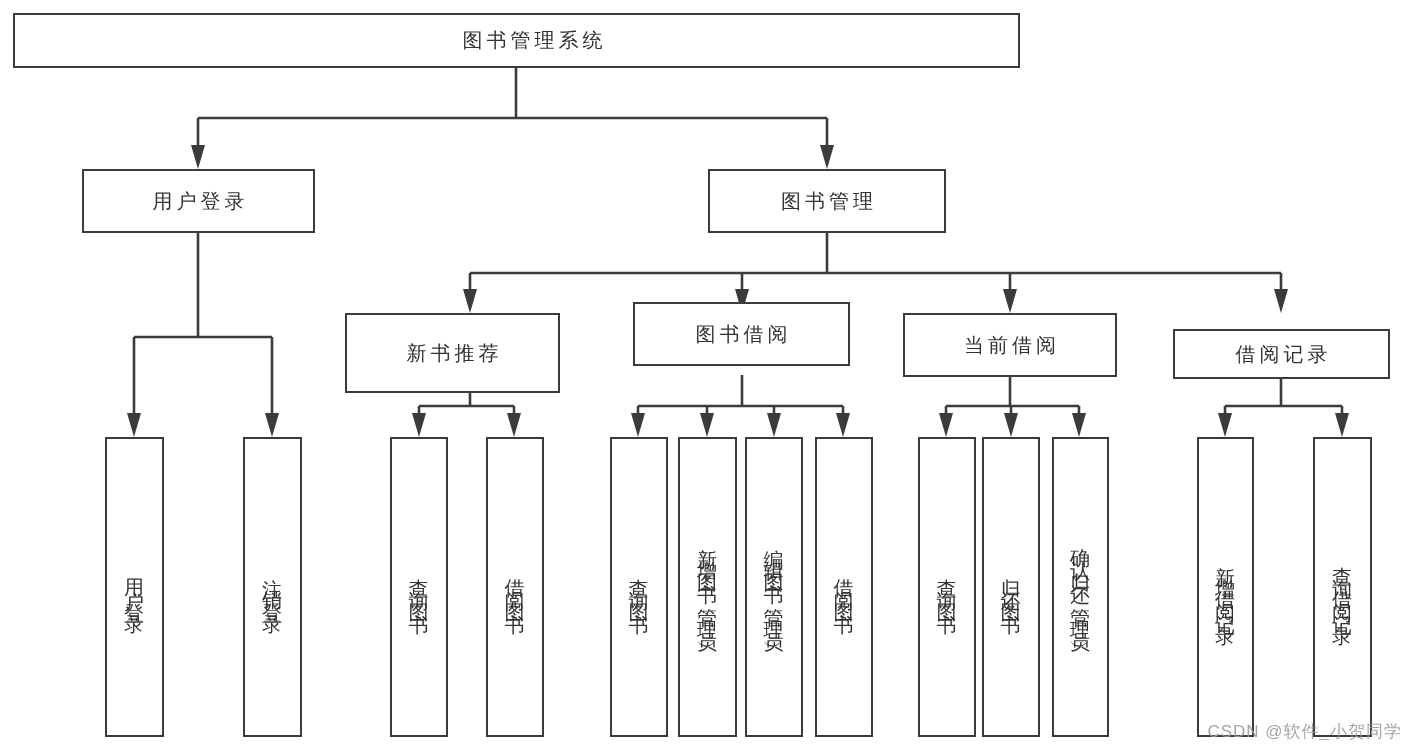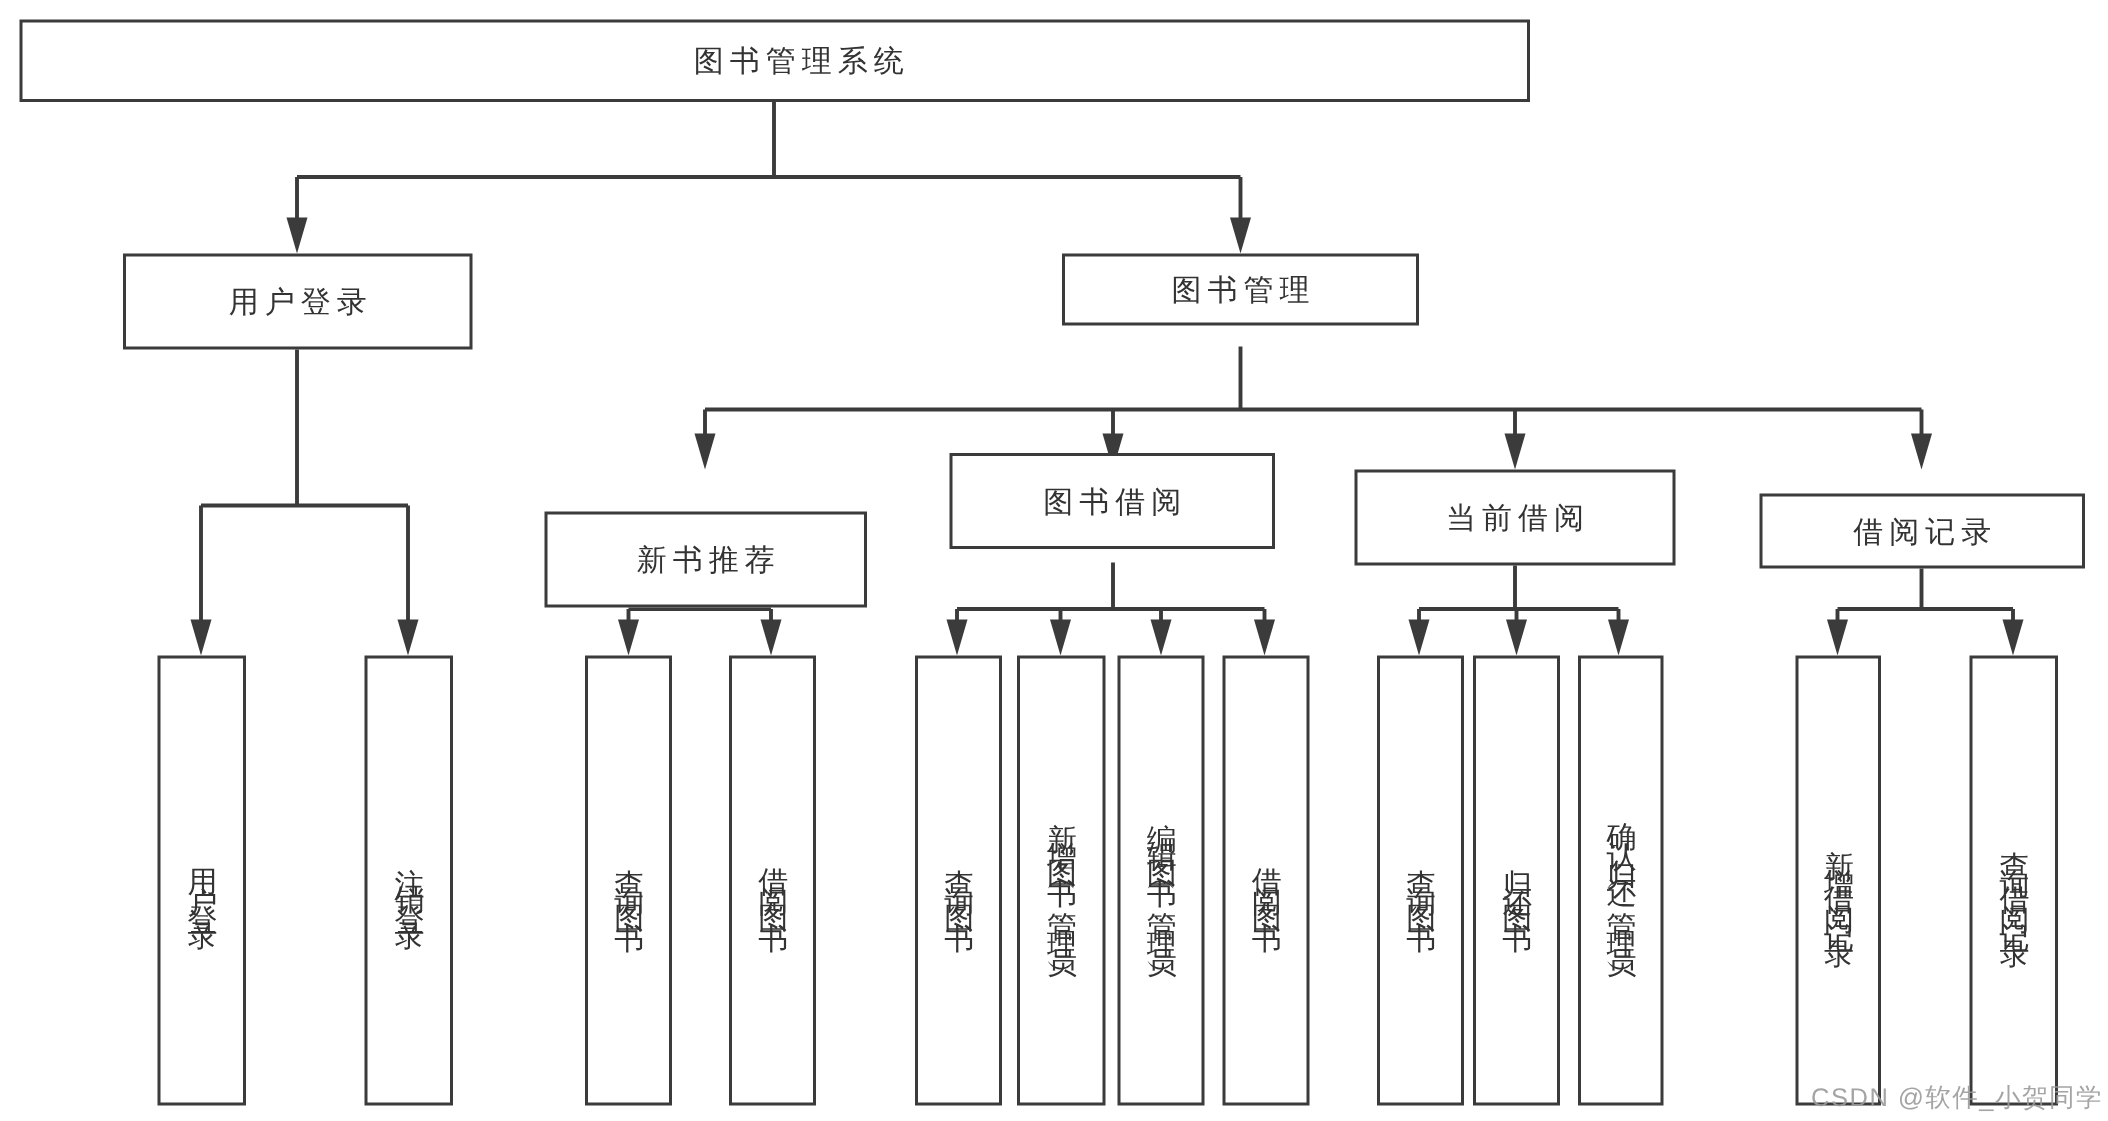--- a/index.html
+++ b/index.html
@@ -90,25 +90,25 @@
       <path d="M1335,413 L1349,413 L1342,437 Z" fill="var(--line)"></path>
     </svg>
 
   <div class="box" style="left:13px;top:13px;width:1007px;height:55px;padding-left:32px;">
     <span class="hlbl">图书管理系统</span>
   </div>
 
   <div class="box" style="left:82px;top:169px;width:233px;height:64px;">
     <span class="hlbl">用户登录</span>
   </div>
-  <div class="box" style="left:708px;top:169px;width:238px;height:48px;align-items:center;">
+  <div class="box" style="left:708px;top:169px;width:238px;height:64px;align-items:center;">
     <span class="hlbl">图书管理</span>
   </div>
 
-  <div class="box" style="left:363px;top:313px;width:215px;height:64px;margin-top:28px;">
+  <div class="box" style="left:345px;top:313px;width:215px;height:80px;">
     <span class="hlbl">新书推荐</span>
   </div>
   <div class="box" style="left:633px;top:302px;width:217px;height:64px;">
     <span class="hlbl">图书借阅</span>
   </div>
   <div class="box" style="left:903px;top:313px;width:214px;height:64px;justify-content:center;">
     <span class="hlbl">当前借阅</span>
   </div>
   <div class="box" style="left:1173px;top:329px;width:217px;height:50px;">
     <span class="hlbl">借阅记录</span>

